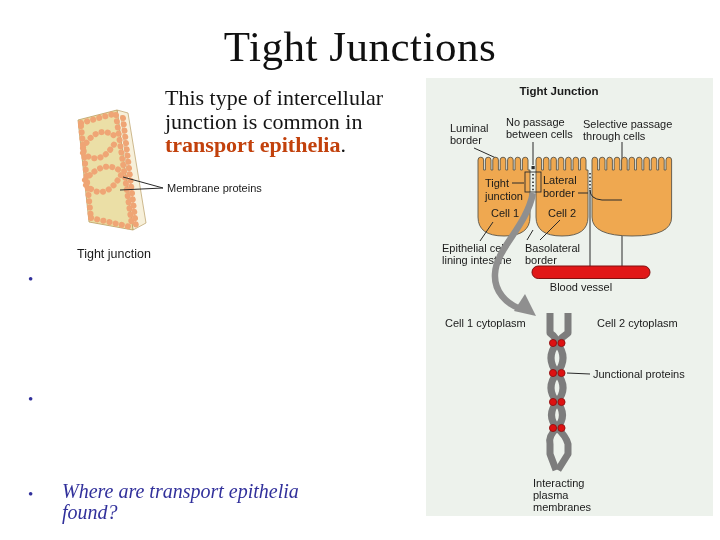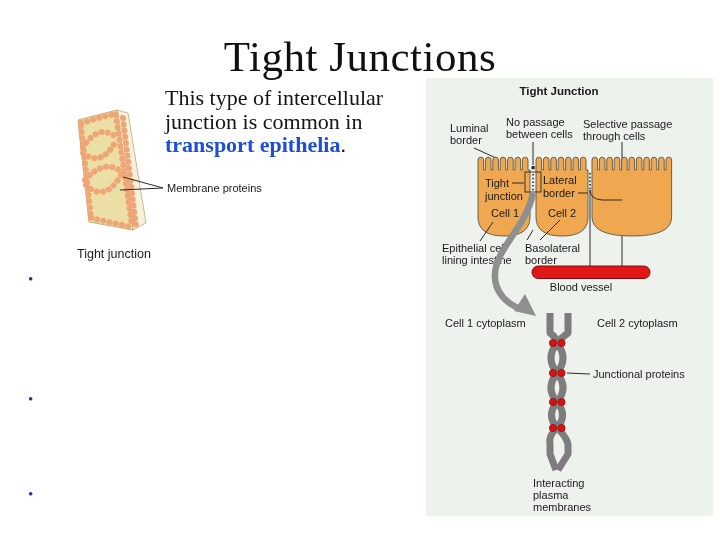--- a/index.html
+++ b/index.html
@@ -1,23 +1,23 @@
 <!DOCTYPE html>
 <html><head>
 <meta charset="utf-8">
 <style>
   html,body{margin:0;padding:0;}
   body{width:720px;height:540px;background:#ffffff;overflow:hidden;position:relative;
        font-family:"Liberation Sans",sans-serif;}
   .abs{position:absolute;}
-  #title{left:0;top:32px;width:720px;text-align:center;
+  #title{left:0;top:22px;width:720px;text-align:center;
          font-family:"Liberation Serif",serif;font-size:43px;color:#101010;letter-spacing:0.5px;}
   #intro{left:165px;top:86px;width:272px;font-family:"Liberation Serif",serif;
          font-size:22px;line-height:23.5px;color:#141414;}
-  #intro .hl{color:#1d4ed8;font-weight:bold;}
+  #intro .hl{color:#c2410c;font-weight:bold;}
   .bullet{left:28px;width:346px;display:flex;color:#31309b;
           font-family:"Liberation Serif",serif;font-style:italic;font-size:20px;line-height:21px;}
   .bullet .mark{width:34px;flex:0 0 34px;font-style:normal;font-size:15px;padding-top:3px;}
   .bullet .btext{width:296px;}
   #b1{top:266px;} #b2{top:386px;} #b3{top:481px;}
   #leftfig{left:55px;top:100px;}
   #panel{left:426px;top:78px;width:287px;height:438px;background:#edf2ec;}
   svg text{font-family:"Liberation Sans",sans-serif;fill:#1a1a1a;}
   .lbl{font-size:11px;}
   .lbl-b{font-size:11.5px;font-weight:bold;}
@@ -56,20 +56,21 @@
 </svg>
 
 <div id="b1" class="bullet abs">
   <span class="mark">•</span>
 </div>
 <div id="b2" class="bullet abs">
   <span class="mark">•</span>
 </div>
 <div id="b3" class="bullet abs">
   <span class="mark">•</span>
+  <span class="btext">Where are transport epithelia found?</span>
 </div>
 
 <div id="panel" class="abs">
 <svg width="287" height="438" viewBox="0 0 287 438">
 
   <text class="lbl-b" x="133" y="17" text-anchor="middle">Tight Junction</text>
 
   <text class="lbl" x="24" y="54">Luminal</text>
   <text class="lbl" x="24" y="66">border</text>
   <text class="lbl" x="80" y="48">No passage</text>

